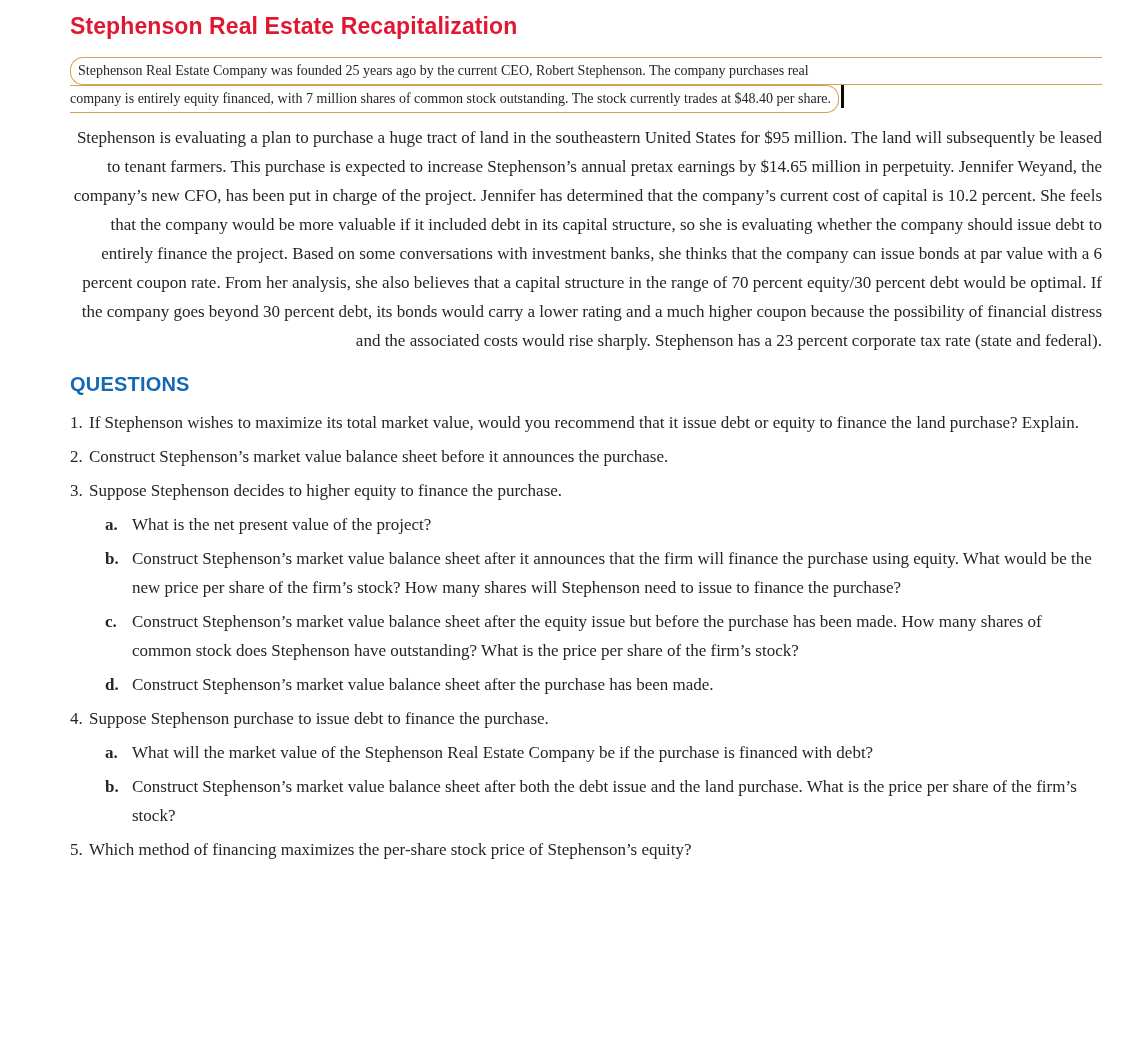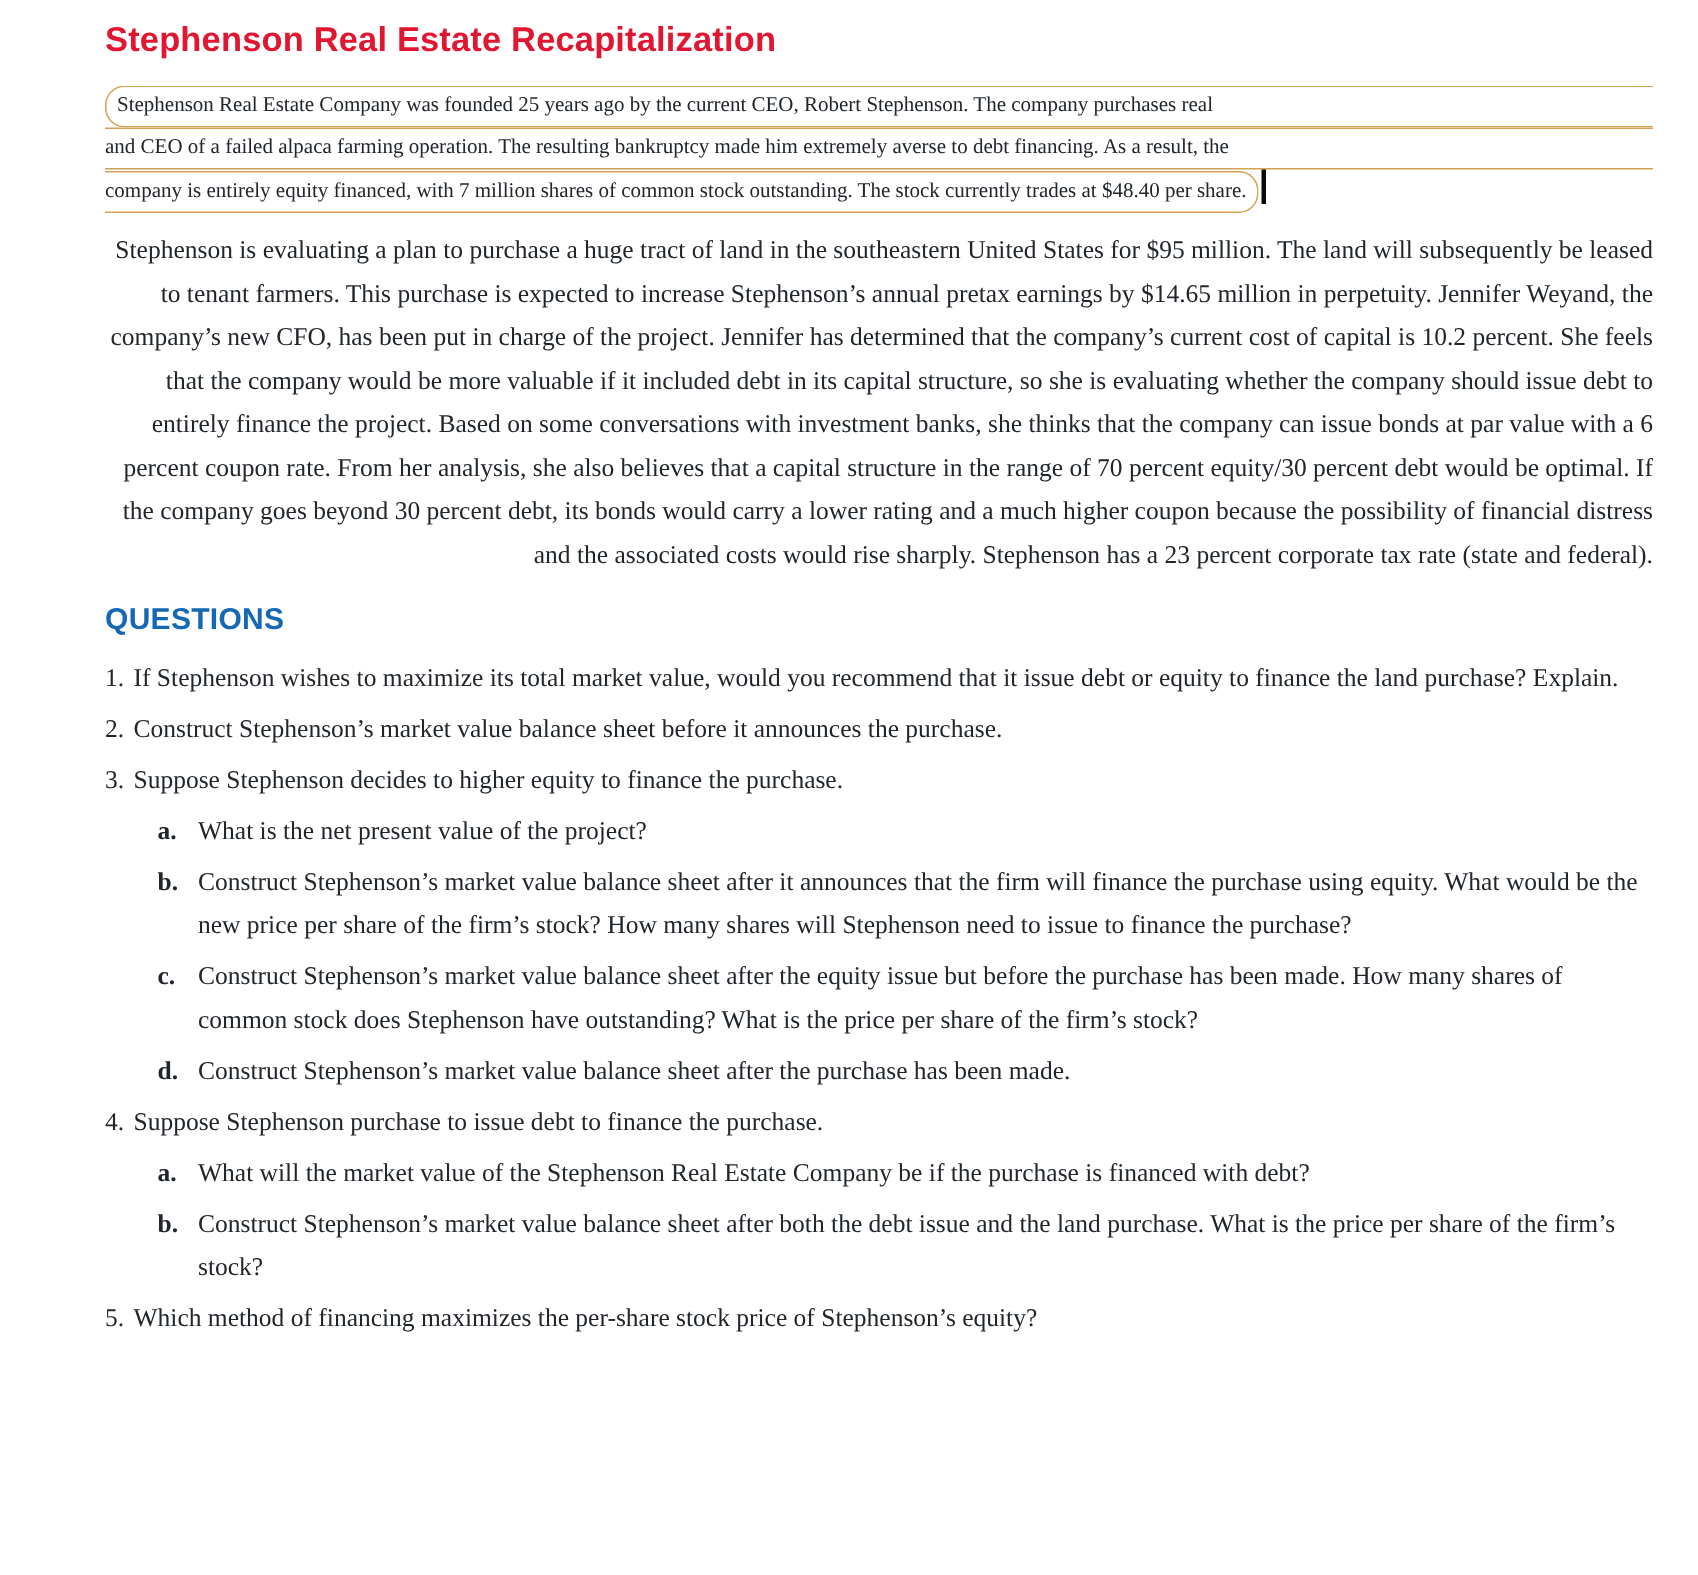--- a/index.html
+++ b/index.html
@@ -86,21 +86,20 @@
 </style>
 </head>
 <body>
 
 <div class="page">
 
   <h1 class="title">Stephenson Real Estate Recapitalization</h1>
 
   <div class="annotated">
     <span class="hl-line first">Stephenson Real Estate Company was founded 25 years ago by the current CEO, Robert Stephenson. The company purchases real</span>
-    <span class="hl-line">and CEO of a failed alpaca farming operation. The resulting bankruptcy made him extremely averse to debt financing. As a result, the</span>
     <span class="lastwrap"><span class="hl-line last">company is entirely equity financed, with 7 million shares of common stock outstanding. The stock currently trades at $48.40 per share.</span><span class="caret"></span></span>
   </div>
 
   <p class="body-para">Stephenson is evaluating a plan to purchase a huge tract of land in the southeastern United States for $95 million. The land will subsequently be leased to tenant farmers. This purchase is expected to increase Stephenson’s annual pretax earnings by $14.65 million in perpetuity. Jennifer Weyand, the company’s new CFO, has been put in charge of the project. Jennifer has determined that the company’s current cost of capital is 10.2 percent. She feels that the company would be more valuable if it included debt in its capital structure, so she is evaluating whether the company should issue debt to entirely finance the project. Based on some conversations with investment banks, she thinks that the company can issue bonds at par value with a 6 percent coupon rate. From her analysis, she also believes that a capital structure in the range of 70 percent equity/30 percent debt would be optimal. If the company goes beyond 30 percent debt, its bonds would carry a lower rating and a much higher coupon because the possibility of financial distress and the associated costs would rise sharply. Stephenson has a 23 percent corporate tax rate (state and federal).</p>
 
   <h2 class="q-heading">QUESTIONS</h2>
 
   <div class="qlist">
 
     <div class="q-item">

